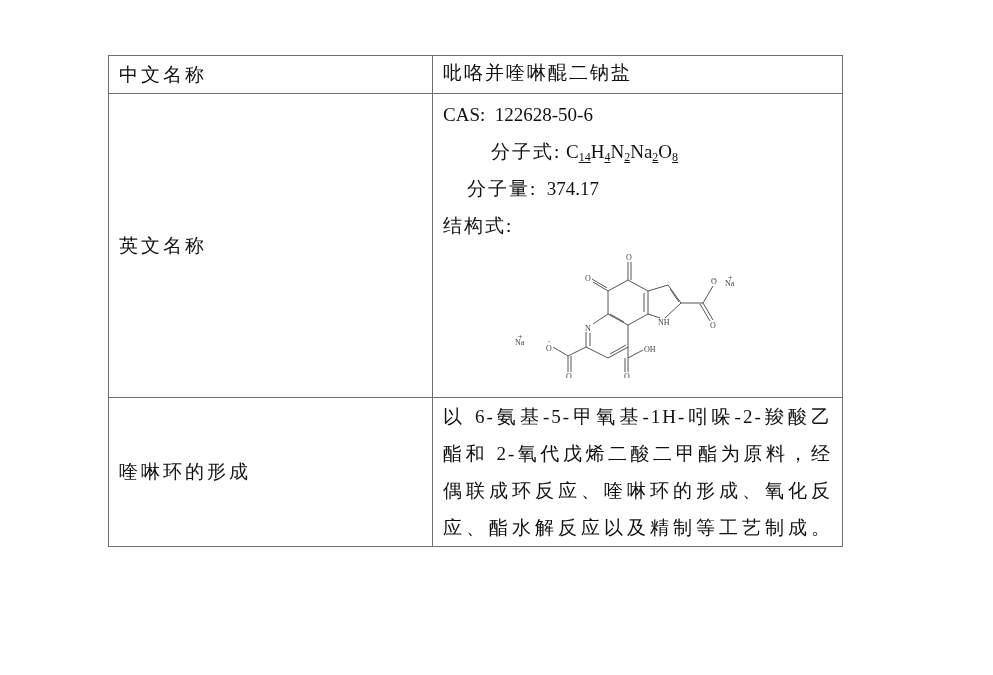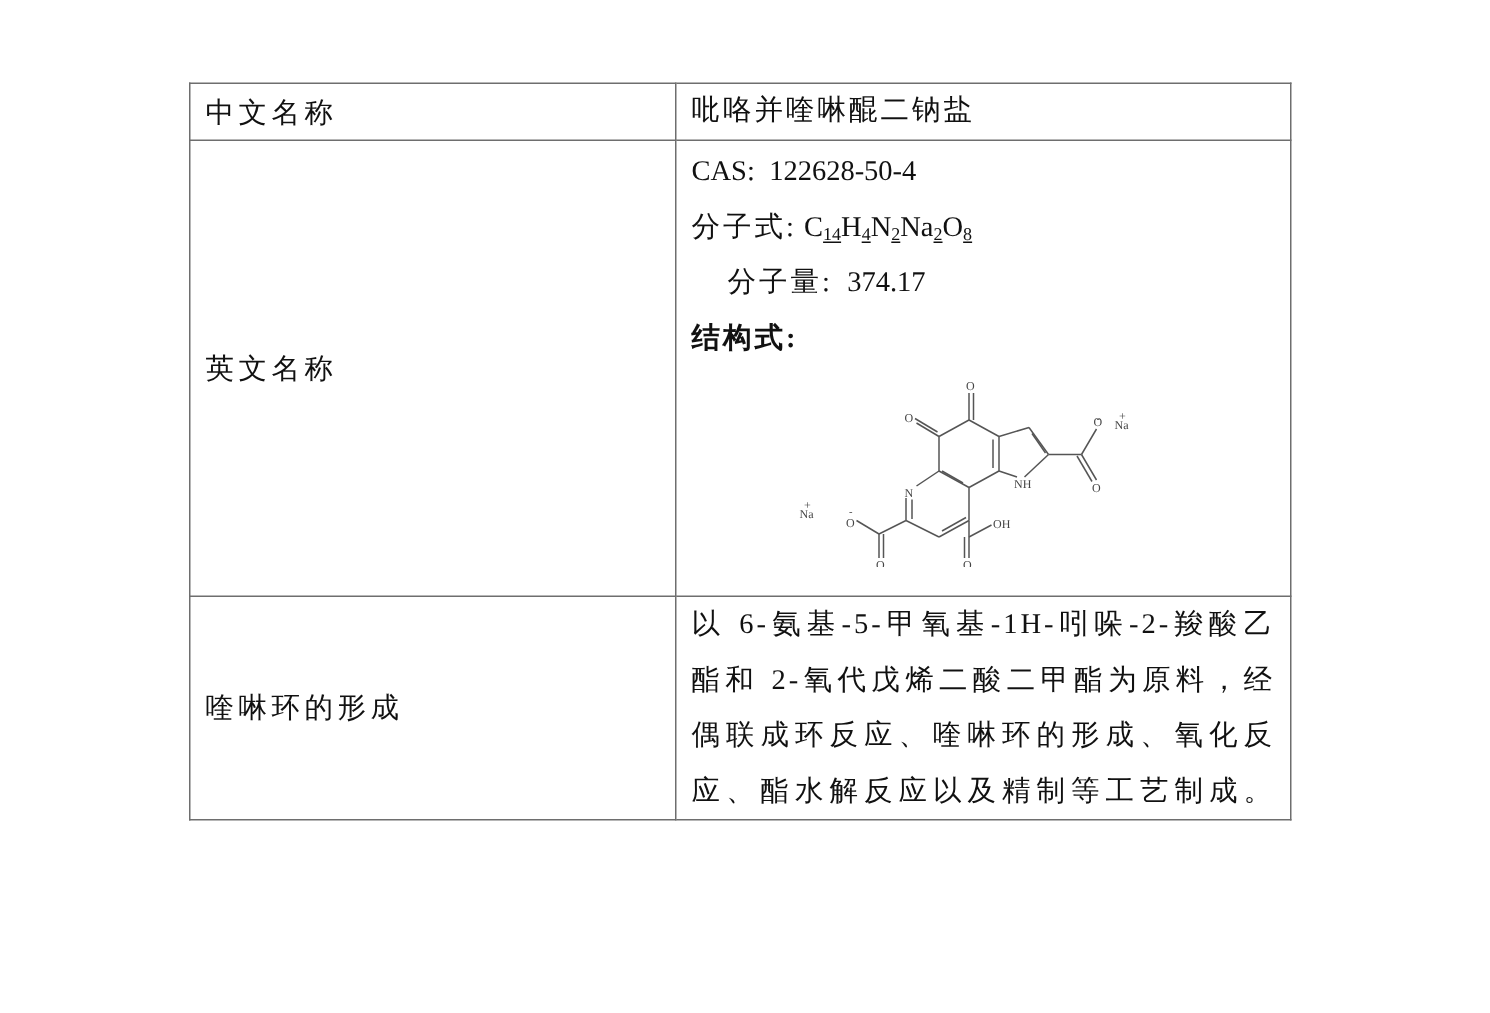--- a/index.html
+++ b/index.html
@@ -1,18 +1,18 @@
 <!DOCTYPE html>
 <html><head>
 <meta charset="utf-8">
 <style>
   html, body { margin:0; padding:0; background:#ffffff; }
   body { width:993px; height:675px; position:relative; overflow:hidden;
          font-family: "Liberation Serif", "DejaVu Serif", serif; color:#111; }
-  table.info { position:absolute; left:126px; top:55px; width:734px;
+  table.info { position:absolute; left:108px; top:55px; width:734px;
                border-collapse:collapse; table-layout:fixed; }
   table.info td { border:1px solid #6e6e6e; vertical-align:middle; padding:0 10px; font-size:19px; }
   td.label { width:303px; letter-spacing:3px; }
   td.value { width:389px; line-height:37px; }
   tr.r1 td { height:36px; }
   tr.r2 td { height:73px; }
   tr.r3 td { height:301px; }
   tr.r4 td { height:148px; }
   .justify { text-align:justify; text-align-last:justify; }
   .line { display:block; }
@@ -28,30 +28,30 @@
   <tbody>
       <tr class="r1">
     <td class="label">中文名称</td>
     <td class="value" style="letter-spacing:2px;font-family:Liberation Mono, monospace;">吡咯并喹啉醌二钠盐</td>
   </tr>
   <tr class="r3">
     <td class="label">英文名称</td>
     <td class="value top-aligned">
       <span class="line">
         <span>CAS:</span>&nbsp;
-        <span>122628-50-4</span>
+        <span>122628-50-6</span>
       </span>
       <span class="line">
-        <span style="letter-spacing:2px;">分子式:</span>&nbsp;<span><span>C</span><sub>14</sub><span>H</span><sub>4</sub><span>N</span><sub>2</sub><span>Na</span><sub>2</sub><span>O</span><sub>8</sub></span>
+        <span style="letter-spacing:2px;margin-left:48px;">分子式:</span>&nbsp;<span><span>C</span><sub>14</sub><span>H</span><sub>4</sub><span>N</span><sub>2</sub><span>Na</span><sub>2</sub><span>O</span><sub>8</sub></span>
       </span>
       <span class="line">
         <span style="letter-spacing:2px;margin-left:24px;">分子量:</span>&nbsp;
         <span>374.17</span>
       </span>
-      <span class="line" style="letter-spacing:2px;font-weight:bold;">结构式:</span>
+      <span class="line" style="letter-spacing:2px;">结构式:</span>
       <svg class="struct" viewBox="0 0 230 130" xmlns="http://www.w3.org/2000/svg">
         <g stroke="#555" stroke-width="1" fill="none">
 
           <line x1="95" y1="43" x2="115" y2="32"></line>
           <line x1="115" y1="32" x2="135" y2="43"></line>
           <line x1="135" y1="43" x2="135" y2="66"></line>
           <line x1="131" y1="45" x2="131" y2="64"></line>
           <line x1="135" y1="66" x2="115" y2="77"></line>
           <line x1="115" y1="77" x2="95" y2="66"></line>
           <line x1="111" y1="74" x2="97" y2="66"></line>

